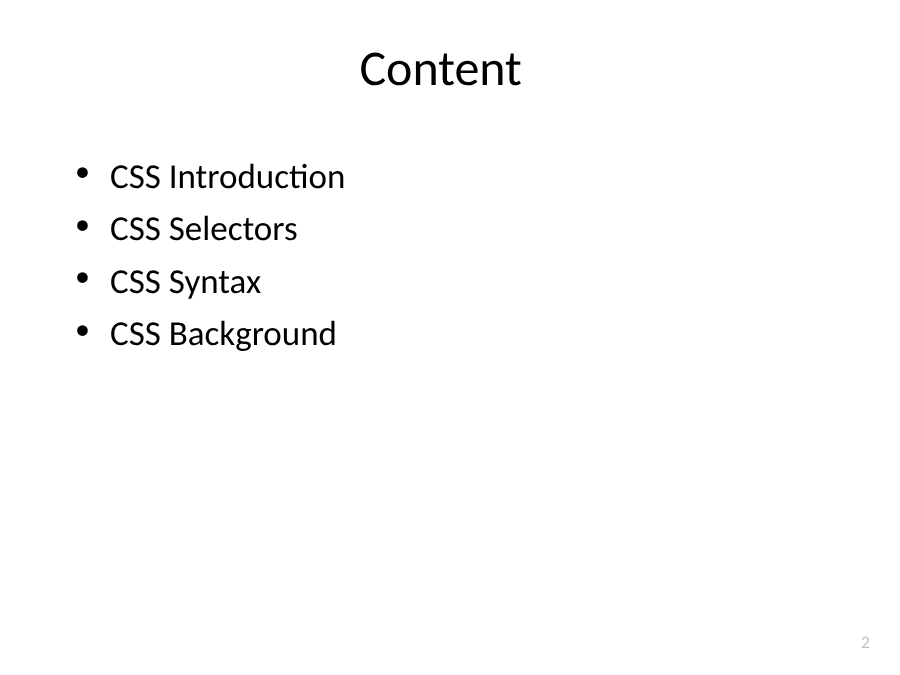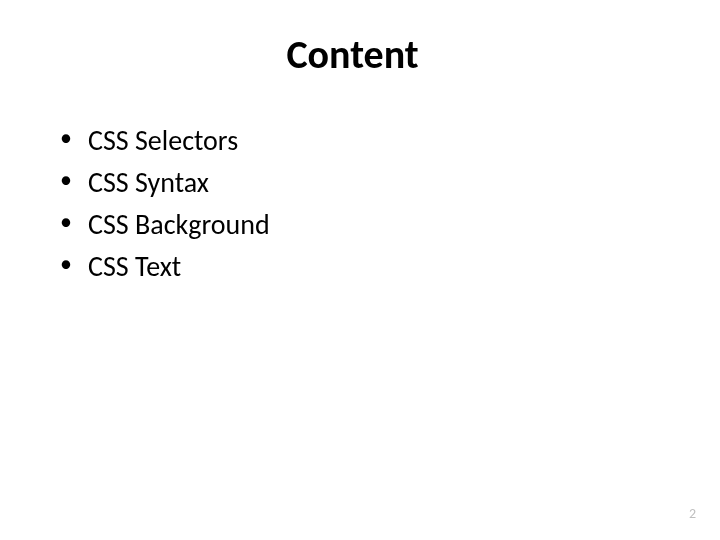--- a/index.html
+++ b/index.html
@@ -15,21 +15,21 @@
       position: relative;
       color: #000000;
     }
     .slide-title {
       position: absolute;
       top: 30px;
       left: 0;
       right: 15px;
       text-align: center;
       font-size: 40px;
-      font-weight: 700;
+      font-weight: 400;
       color: #000000;
     }
     .content-list {
       position: absolute;
       top: 120px;
       left: 60px;
       list-style: none;
     }
     .content-list li {
       font-size: 28px;
@@ -51,19 +51,19 @@
       font-size: 14px;
       color: #bfbfbf;
     }
   </style>
 </head>
 <body>
 
 <h1 class="slide-title">Content</h1>
 
 <ul class="content-list">
+  <li>CSS Introduction</li>
   <li>CSS Selectors</li>
   <li>CSS Syntax</li>
   <li>CSS Background</li>
-  <li>CSS Text</li>
 </ul>
 
 <div class="page-number">2</div>
 
 </body></html>

